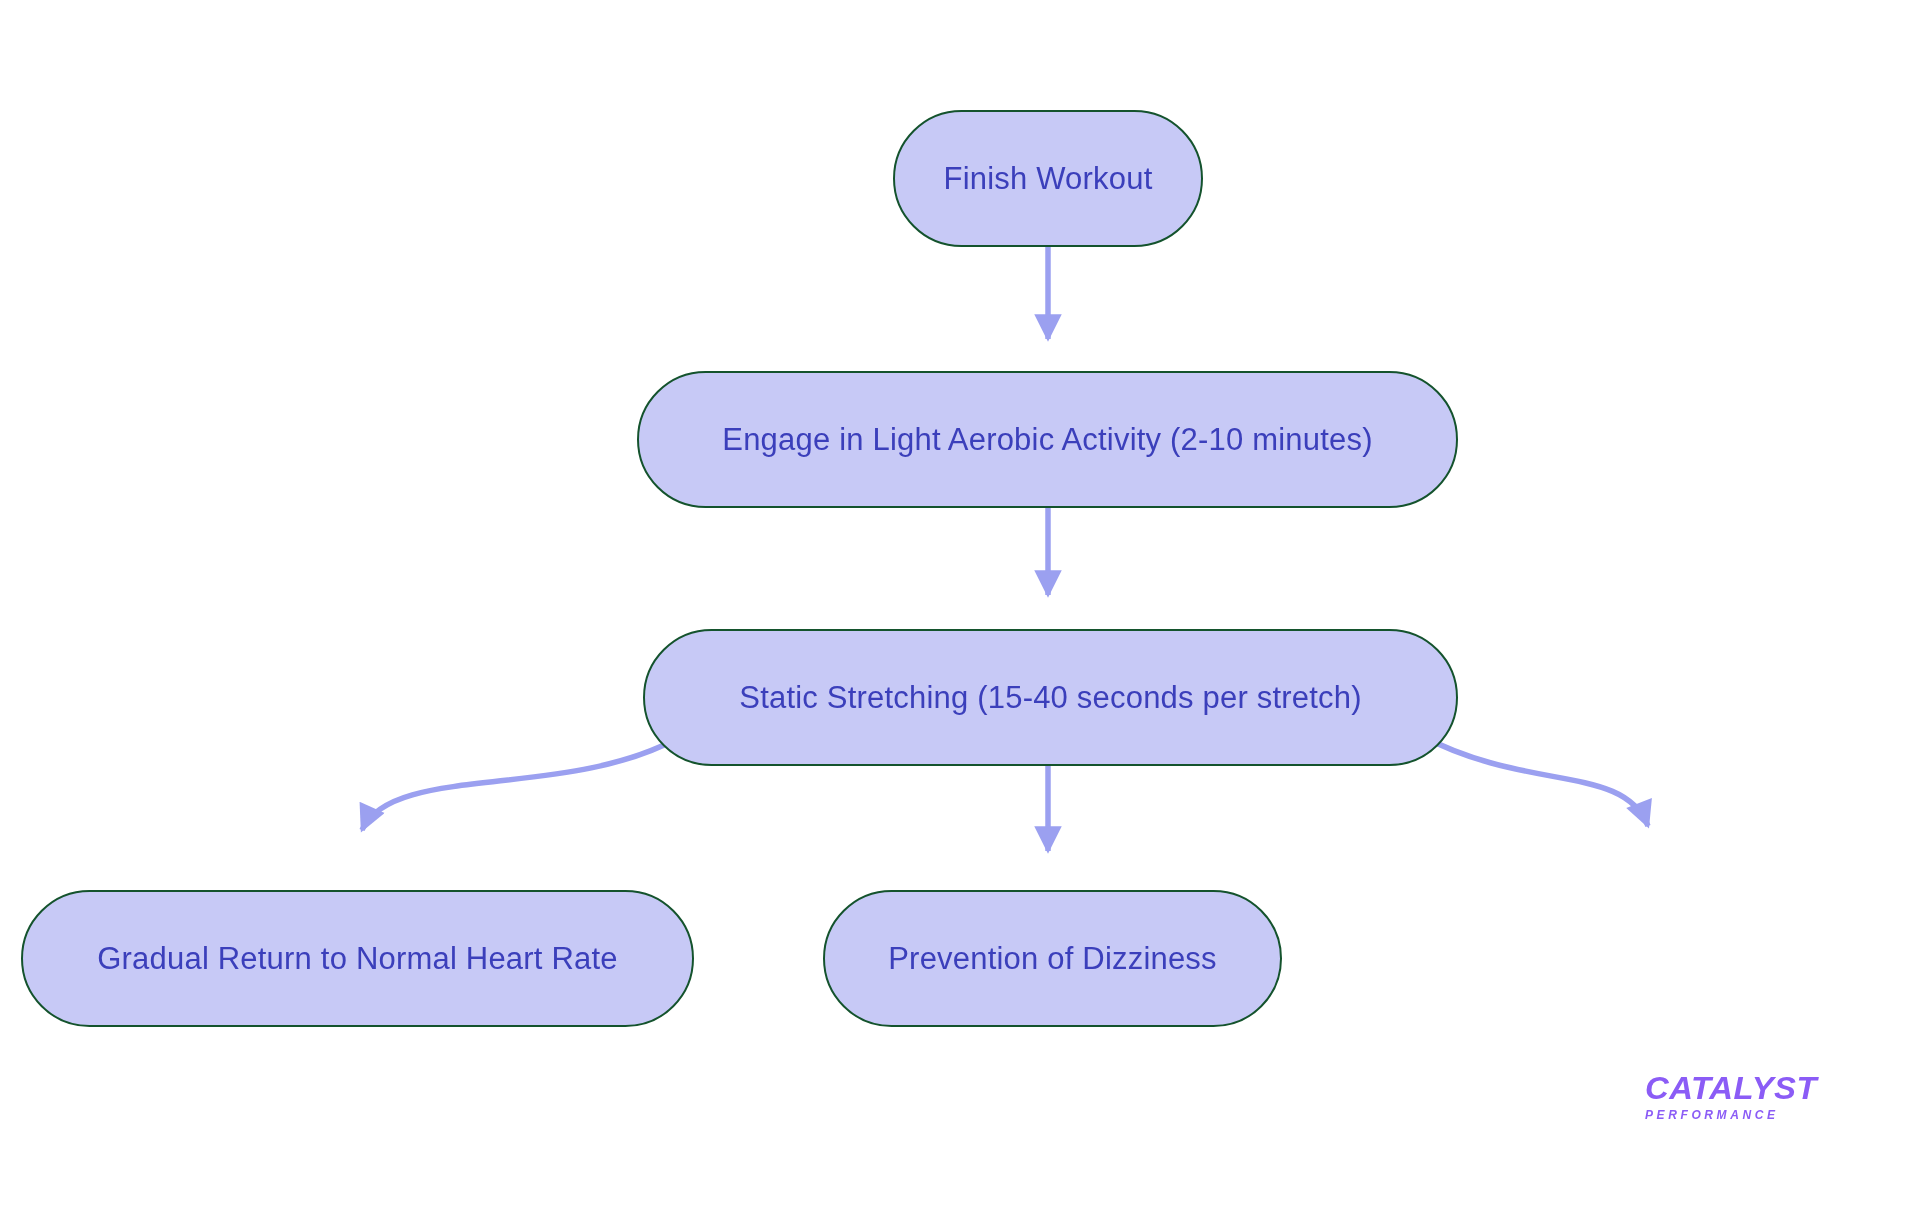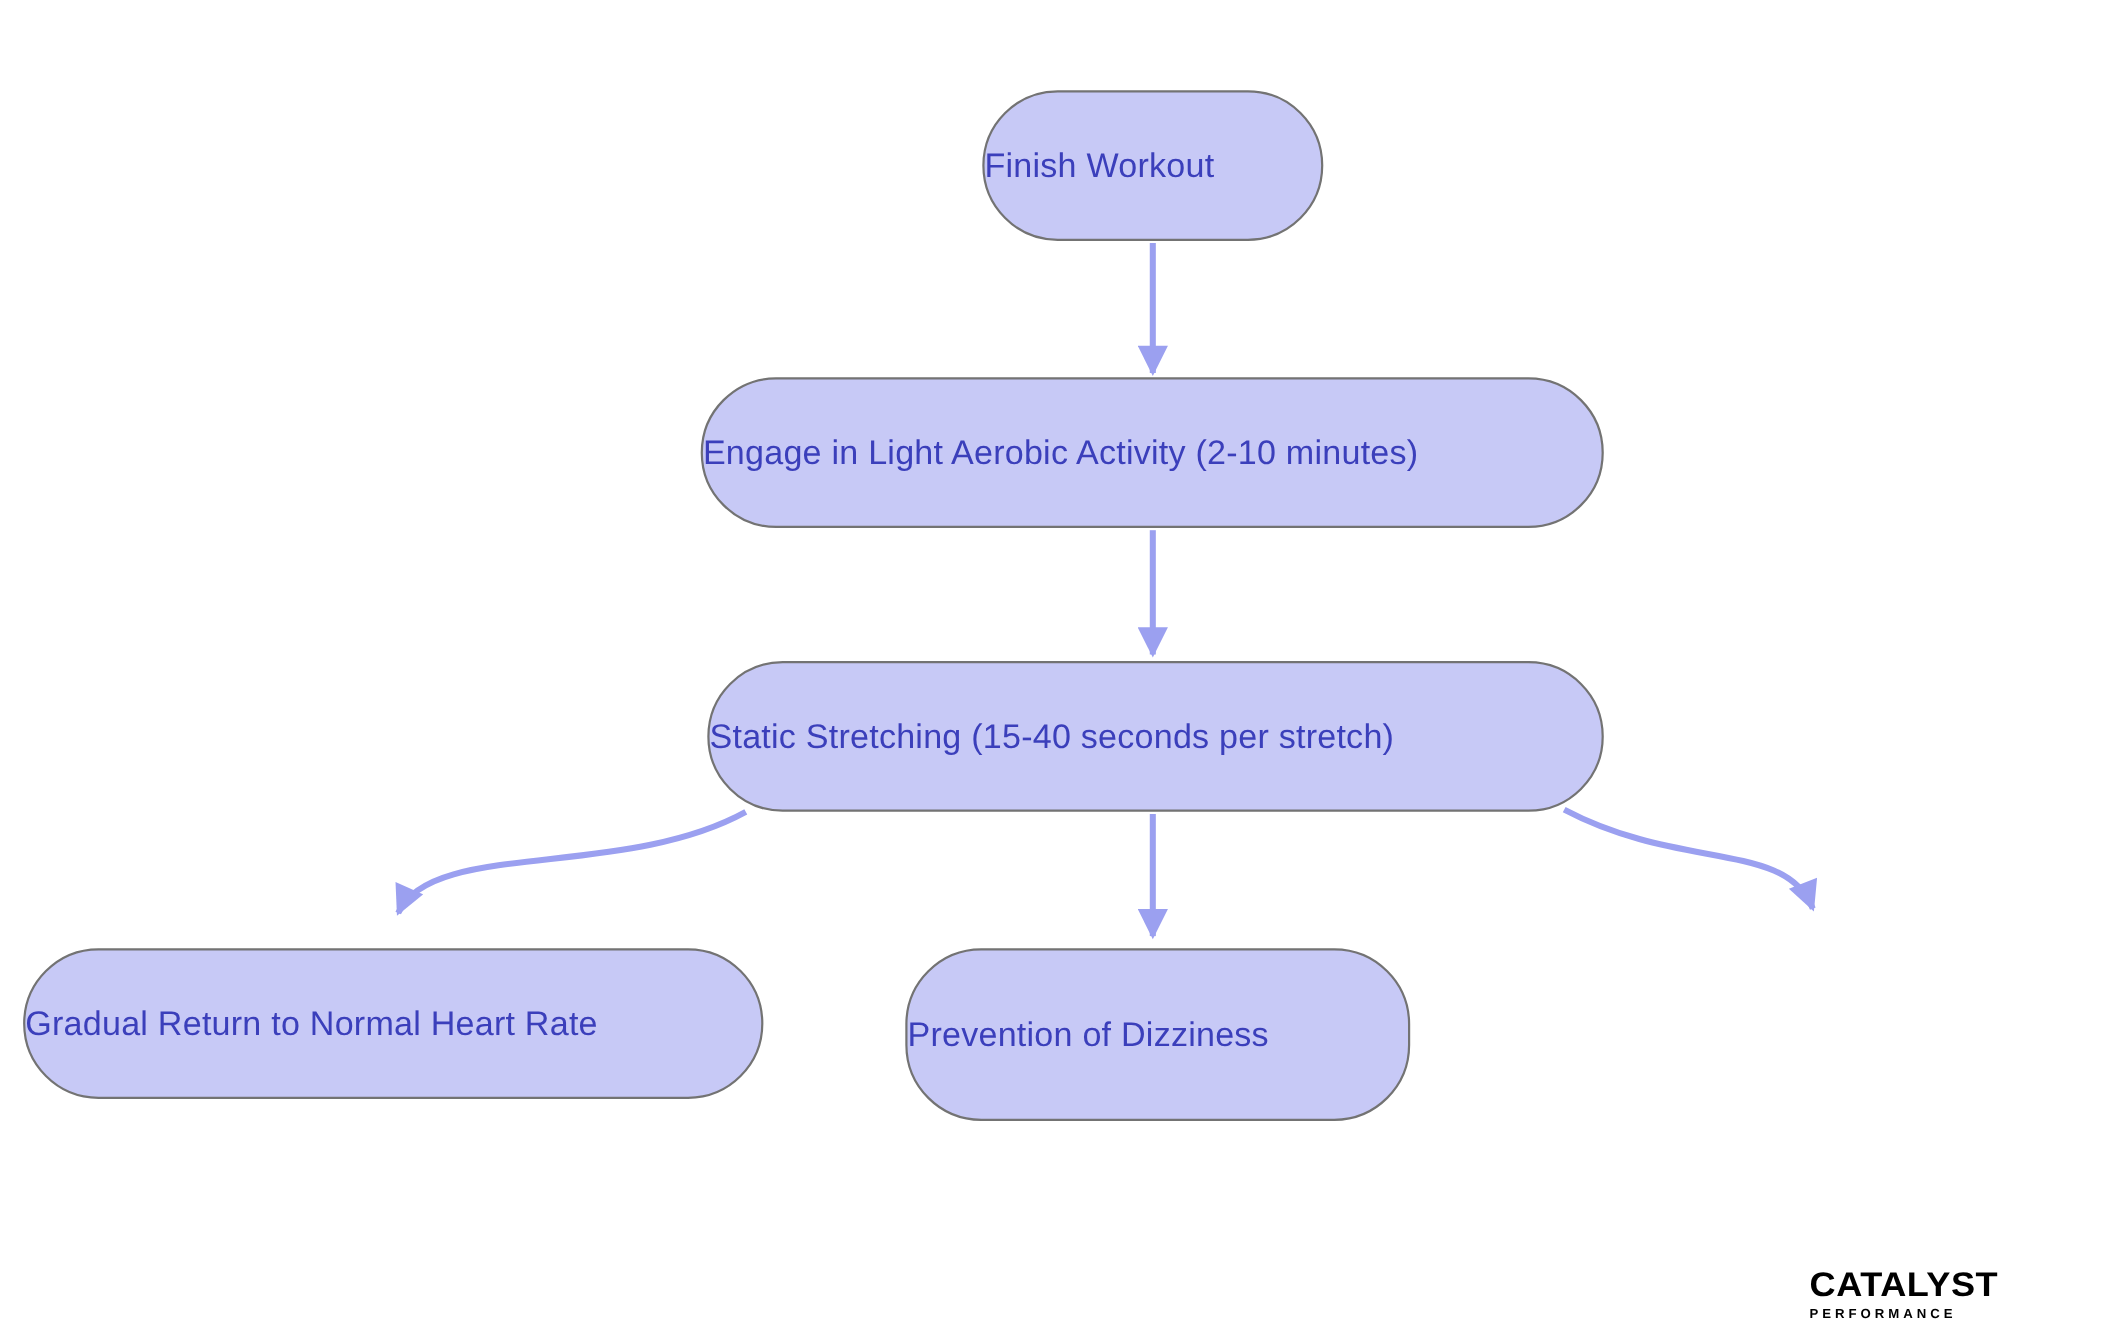--- a/index.html
+++ b/index.html
@@ -18,44 +18,47 @@
   .edges {
     position: absolute;
     inset: 0;
     width: 1920px;
     height: 1215px;
   }
   .node {
     position: absolute;
     box-sizing: border-box;
     background: #c7c9f6;
-    border: 2px solid #737373;
+    border: 2px solid #14532d;
     border-radius: 69px;
     color: #3b3fbb;
     font-size: 31px;
     letter-spacing: 0.2px;
     display: flex;
     align-items: center;
+    justify-content: center;
     text-align: center;
     white-space: nowrap;
+    margin-top: 28px;
   }
   .node-finish   { left: 893px;  top: 82px;  width: 310px; height: 137px; }
   .node-aerobic  { left: 637px;  top: 343px; width: 821px; height: 137px; }
   .node-stretch  { left: 643px;  top: 601px; width: 815px; height: 137px; }
   .node-heart    { left: 21px;   top: 862px; width: 673px; height: 137px; }
-  .node-dizzy    { left: 823px;  top: 862px; width: 459px; height: 157px; }
+  .node-dizzy    { left: 823px;  top: 862px; width: 459px; height: 137px; }
   .node-sore     { left: 1403px; top: 862px; width: 498px; height: 137px; }
 
   .logo {
     position: absolute;
     left: 1645px;
-    top: 1152px;
+    top: 1073px;
     width: 230px;
-    color: #000000;
+    color: #8b5cf6;
     line-height: 1;
+    font-style: italic;
   }
   .logo-title {
     font-size: 31px;
     font-weight: 900;
     letter-spacing: 0.5px;
     transform: scaleX(1.06);
     transform-origin: left center;
   }
   .logo-subtitle {
     margin-top: 5px;

